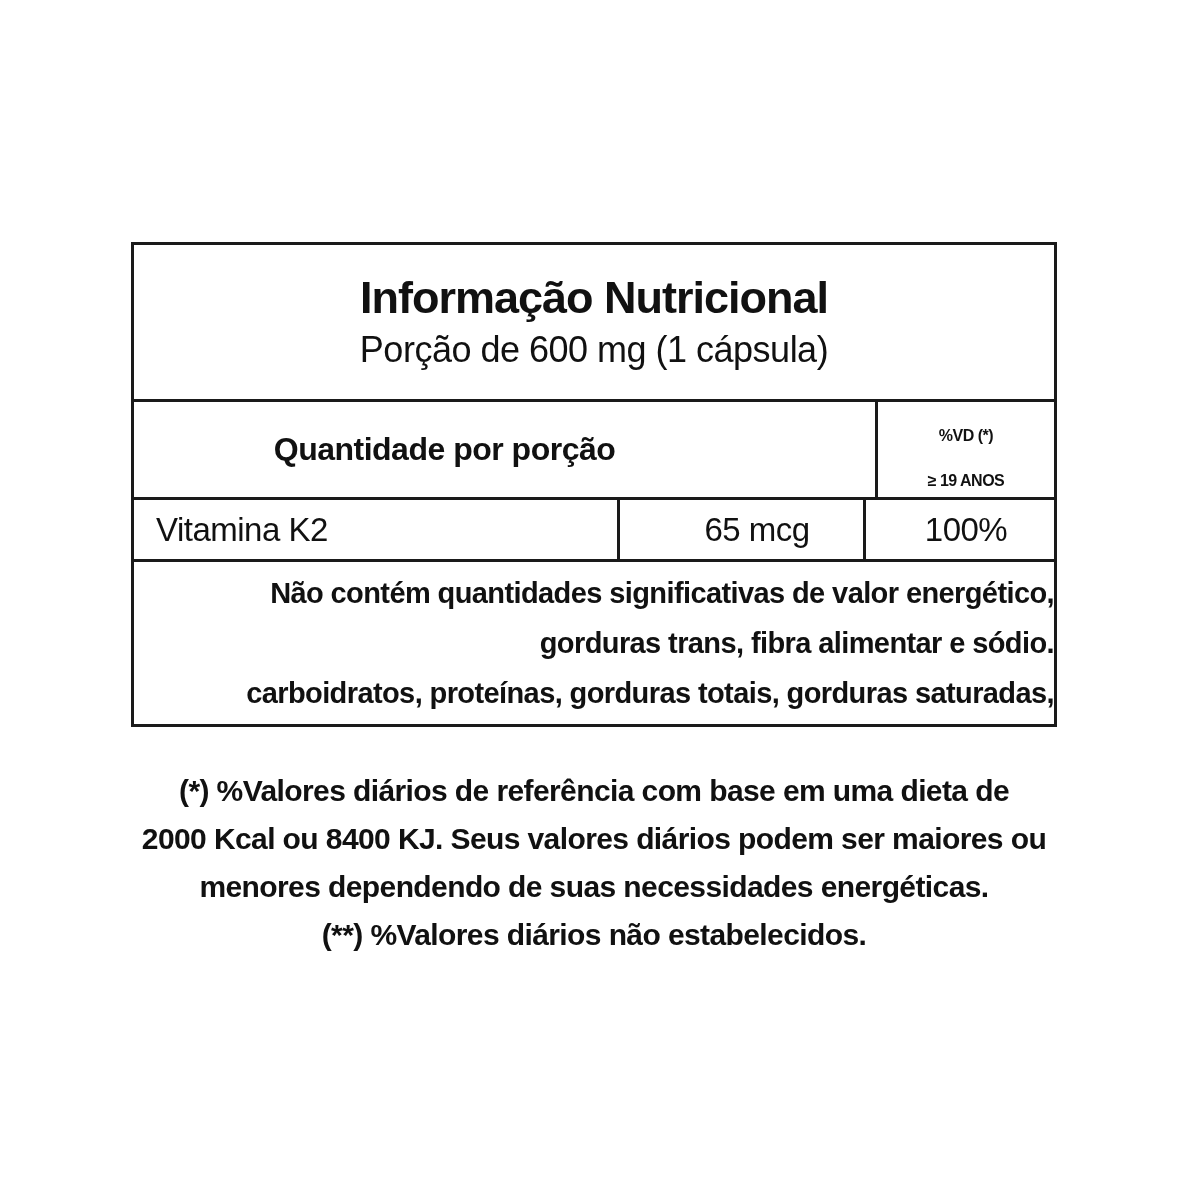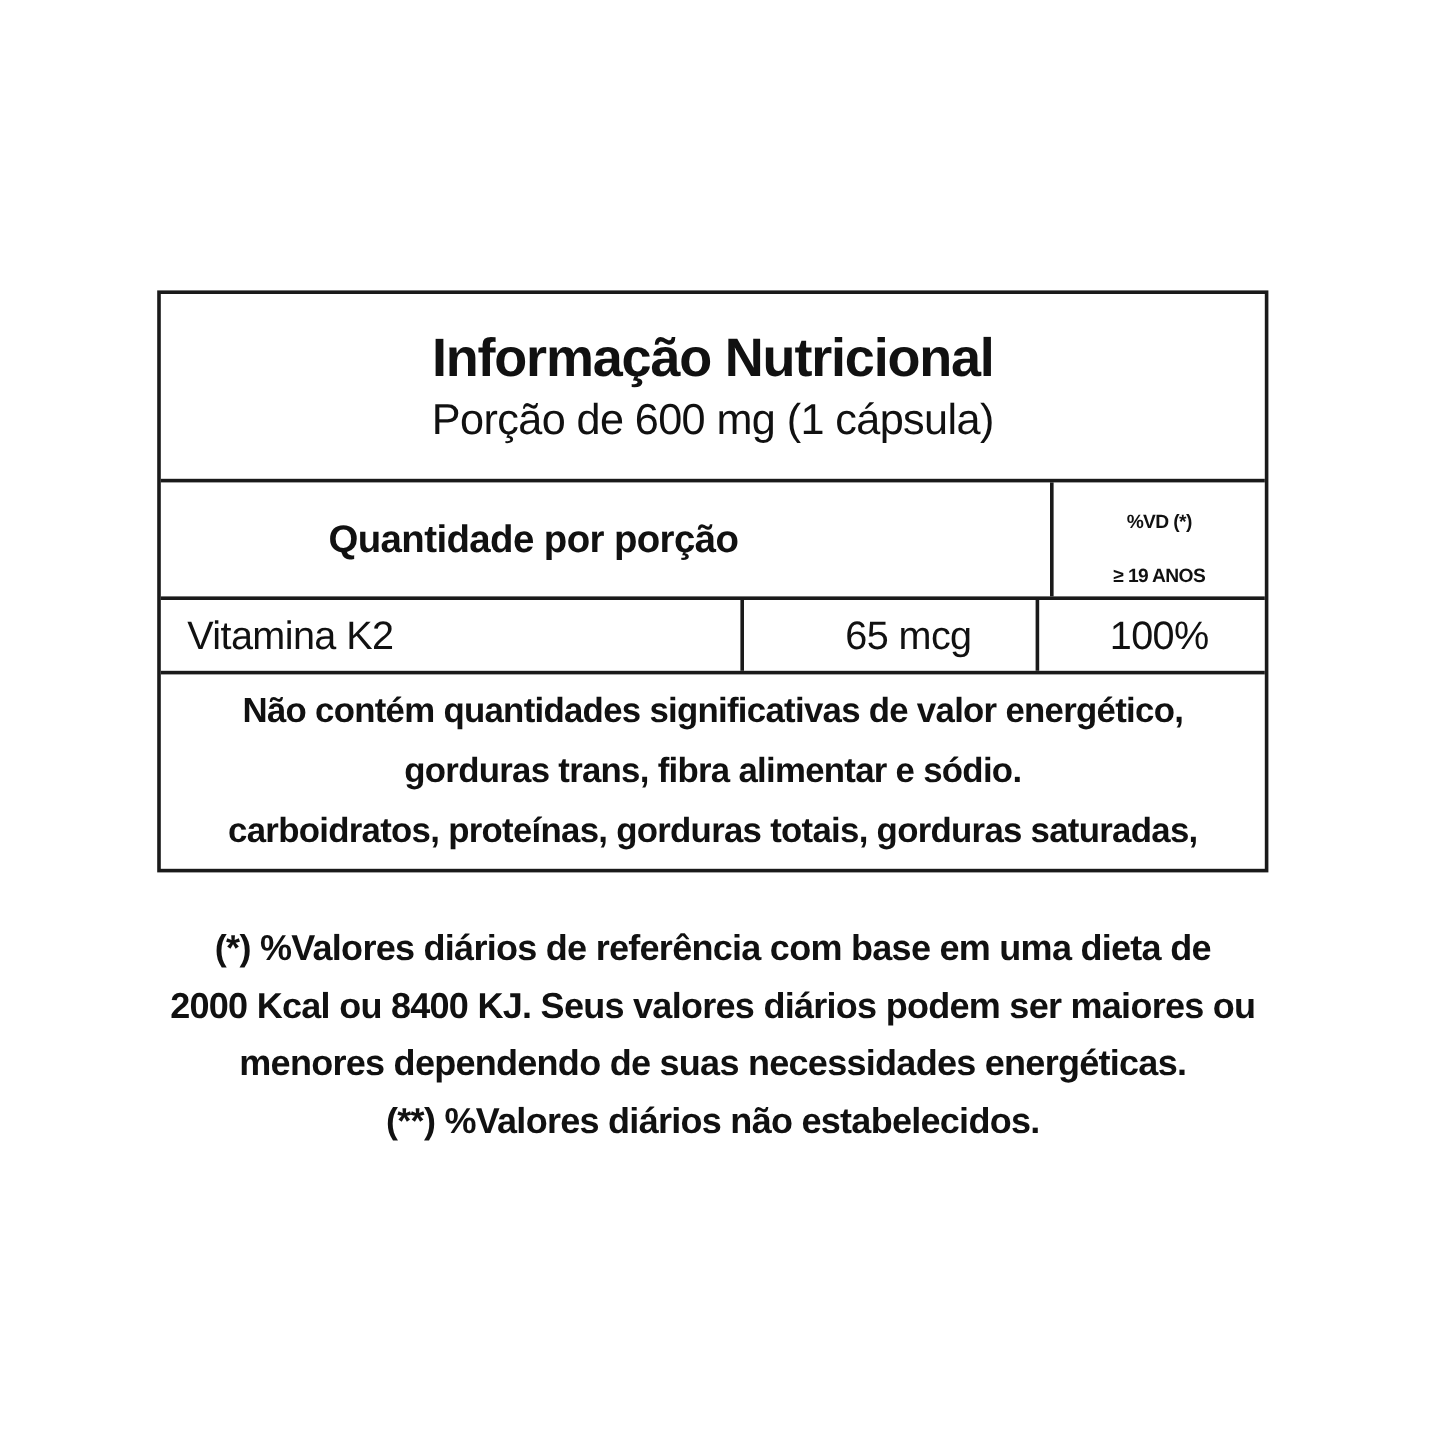--- a/index.html
+++ b/index.html
@@ -112,21 +112,21 @@
   }
   .cell-text{
     font-size:33px;
     font-weight:normal;
     letter-spacing:-0.5px;
     white-space:nowrap;
   }
   .row-note{
     flex:1;
     flex-direction:column;
-    align-items:center;
+    align-items:flex-end;
     justify-content:center;
   }
   .note-line{
     font-size:29px;
     font-weight:bold;
     letter-spacing:-0.6px;
     line-height:50px;
     white-space:nowrap;
     text-align:center;
   }

